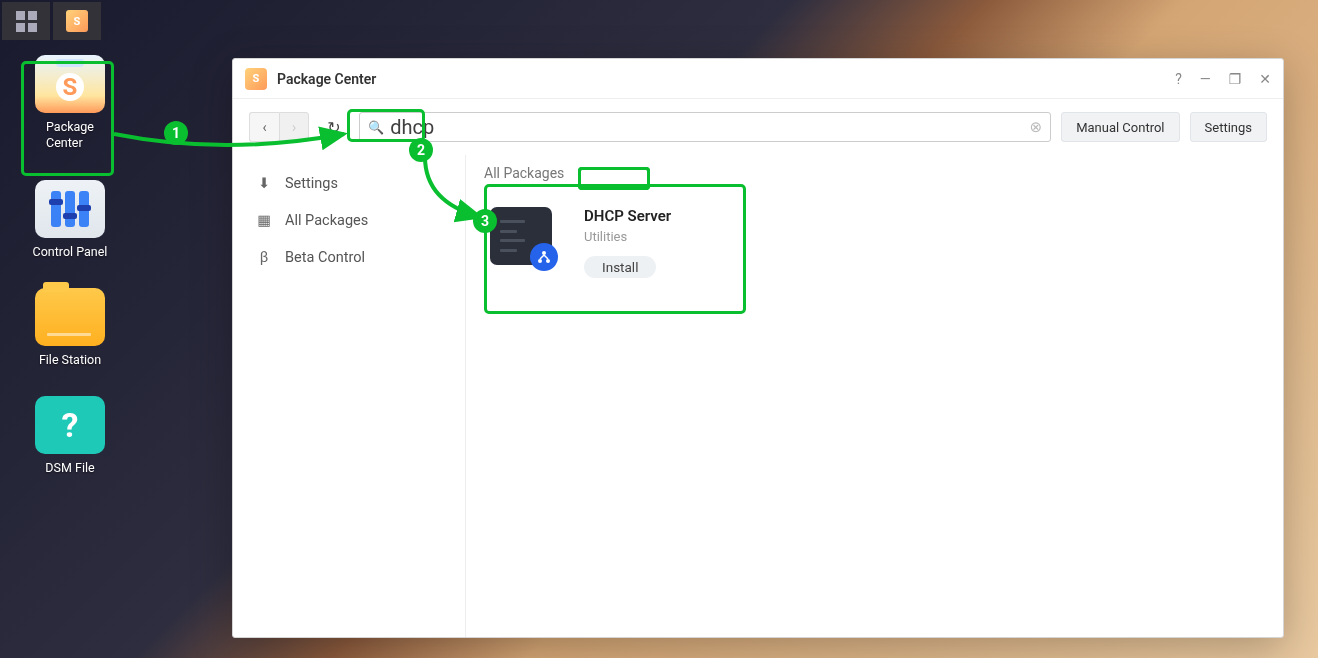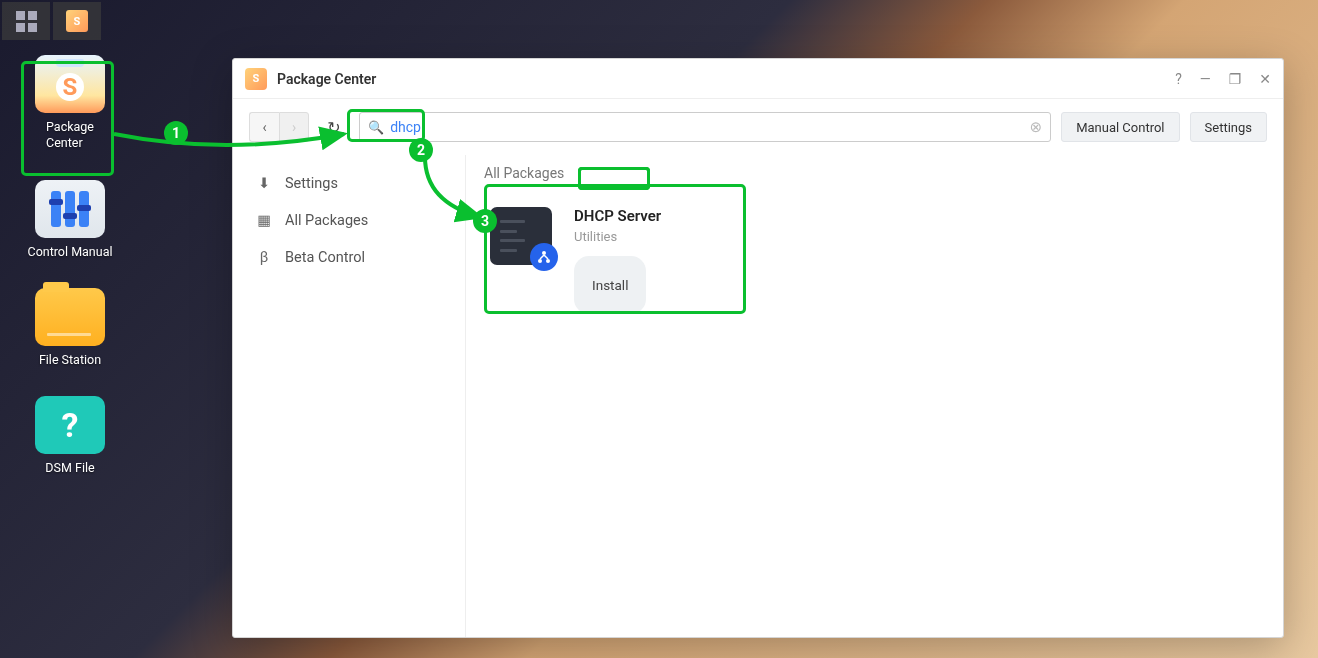--- a/index.html
+++ b/index.html
@@ -40,42 +40,42 @@
 .toolbar { height: 56px; display: flex; align-items: center; padding: 0 16px; gap: 10px; }
 .navbtn { width: 30px; height: 30px; border: 1px solid #ddd; background: #f6f6f6; border-radius: 3px; display: flex; align-items:center; justify-content:center; color:#666; cursor:pointer; font-size:14px; }
 .navbtn.disabled { color: #ccc; background:#f0f0f0; }
 .navgroup { display:flex; }
 .navgroup .navbtn:first-child{border-radius:3px 0 0 3px; border-right:none;}
 .navgroup .navbtn:last-child{border-radius:0 3px 3px 0;}
 .refresh { width: 30px; height: 30px; display:flex; align-items:center; justify-content:center; color:#444; cursor:pointer; font-size:16px; }
 
 .searchbox { flex: 1; height: 30px; border: 1px solid #ccc; border-radius: 3px; display: flex; align-items: center; padding: 0 8px; background: #fff; position:relative; }
 .searchbox .sicon { color:#888; margin-right:6px; font-size:13px; }
-.searchbox input { border: none; outline: none; flex: 1; font-size: 14px; color: #3b82f6; }
+.searchbox input { border: none; outline: none; flex: 1; font-size: 20px; color: #404040; }
 .searchbox .clear { color:#bbb; cursor:pointer; font-size:15px; }
 
 .topbtn { height: 30px; padding: 0 14px; background: #f0f2f4; border:1px solid #e1e4e8; border-radius: 3px; font-size: 13px; color: #333; cursor:pointer; display:flex; align-items:center; }
 
 .body { flex: 1; display: flex; }
 .sidebar { width: 232px; padding: 10px 12px; }
 .side-item { display: flex; align-items: center; gap: 12px; padding: 10px 10px; color: #555; font-size: 14.5px; cursor: pointer; border-radius: 4px; }
 .side-item .si-icon { width:18px; display:flex; justify-content:center; color:#666; }
 
 .content { flex: 1; border-left: 1px solid #eee; padding: 10px 18px; }
 .section-title { font-size: 14px; color: #777; margin-bottom: 14px; }
 
-.pkg-card { display: flex; gap: 22px; padding: 12px 6px 18px; width: 250px; align-items:flex-start; }
+.pkg-card { display: flex; gap: 32px; padding: 12px 6px 18px; width: 250px; align-items:flex-start; }
 .pkg-thumb { width: 62px; height: 58px; background: #2a2f3a; border-radius: 7px; position: relative; display:flex; flex-direction:column; justify-content:space-around; padding:10px 10px; }
 .pkg-thumb .line { height:3px; background:#4a505c; border-radius:1px; width:60%; }
 .pkg-thumb .line.s{width:40%;}
 .pkg-badge { position:absolute; bottom:-6px; right:-6px; width:28px; height:28px; background:#2563eb; border-radius:50%; display:flex; align-items:center; justify-content:center; }
 .pkg-info { flex:1; }
 .pkg-name { font-size: 15px; font-weight: 600; color: #222; margin-bottom:4px; }
 .pkg-cat { font-size: 13px; color: #999; margin-bottom: 12px; }
-.install-btn { background: #eef1f3; border: none; padding: 21px 18px; border-radius: 15px; font-size: 13.5px; color: #444; cursor:pointer; }
+.install-btn { background: #eef1f3; border: none; padding: 3px 18px; border-radius: 15px; font-size: 13.5px; color: #444; cursor:pointer; }
 
 
 .anno-border { position:absolute; border: 3px solid #0abf2f; border-radius: 5px; pointer-events:none; }
 .anno-circle { position:absolute; width:24px; height:24px; background:#0abf2f; border-radius:50%; color:#fff; font-weight:bold; font-size:14px; display:flex; align-items:center; justify-content:center; z-index:50; pointer-events:none; }
 svg.anno-arrow { position:absolute; pointer-events:none; z-index:40; }
 </style>
 </head>
 <body>
 
 <div class="taskbar">
@@ -100,21 +100,21 @@
     </div>
     <div class="label" style="white-space:pre-line;">Package
 Center</div>
   </div>
   <div class="desktop-icon">
     <div class="iconbox cp-icon-box">
       <div class="cp-slider"></div>
         <div class="cp-slider"></div>
         <div class="cp-slider"></div>
     </div>
-    <div class="label">Control Manual</div>
+    <div class="label">Control Panel</div>
   </div>
   <div class="desktop-icon">
     <div class="iconbox fs-icon-box">
       <div style="position:absolute;top:-6px;left:8px;width:26px;height:10px;background:#ffc94a;border-radius:3px 3px 0 0;"></div>
       <div style="position:absolute;bottom:10px;left:12px;width:44px;height:3px;background:rgba(255,255,255,0.5);border-radius:1px;"></div>
     </div>
     <div class="label">File Station</div>
   </div>
   <div class="desktop-icon">
     <div class="iconbox help-icon-box">?</div>

